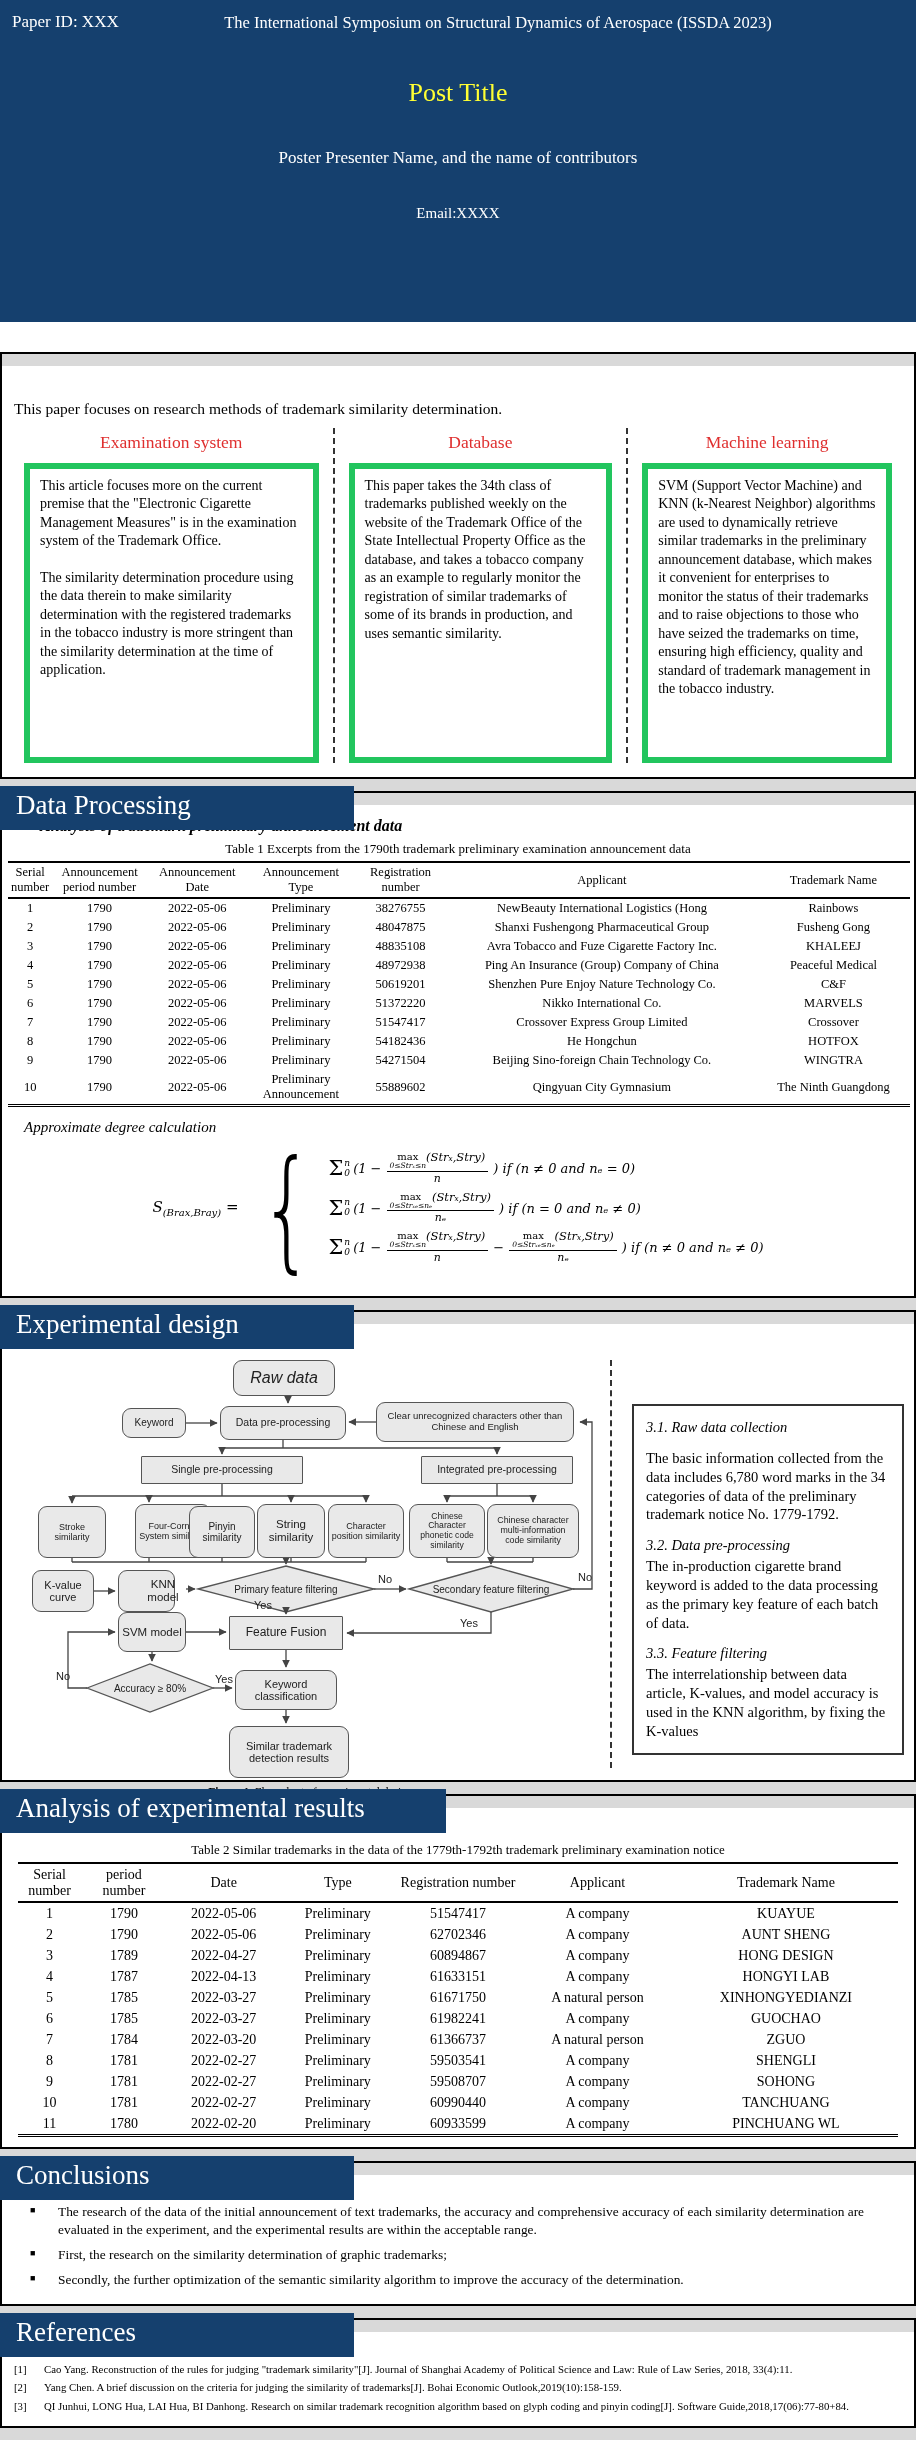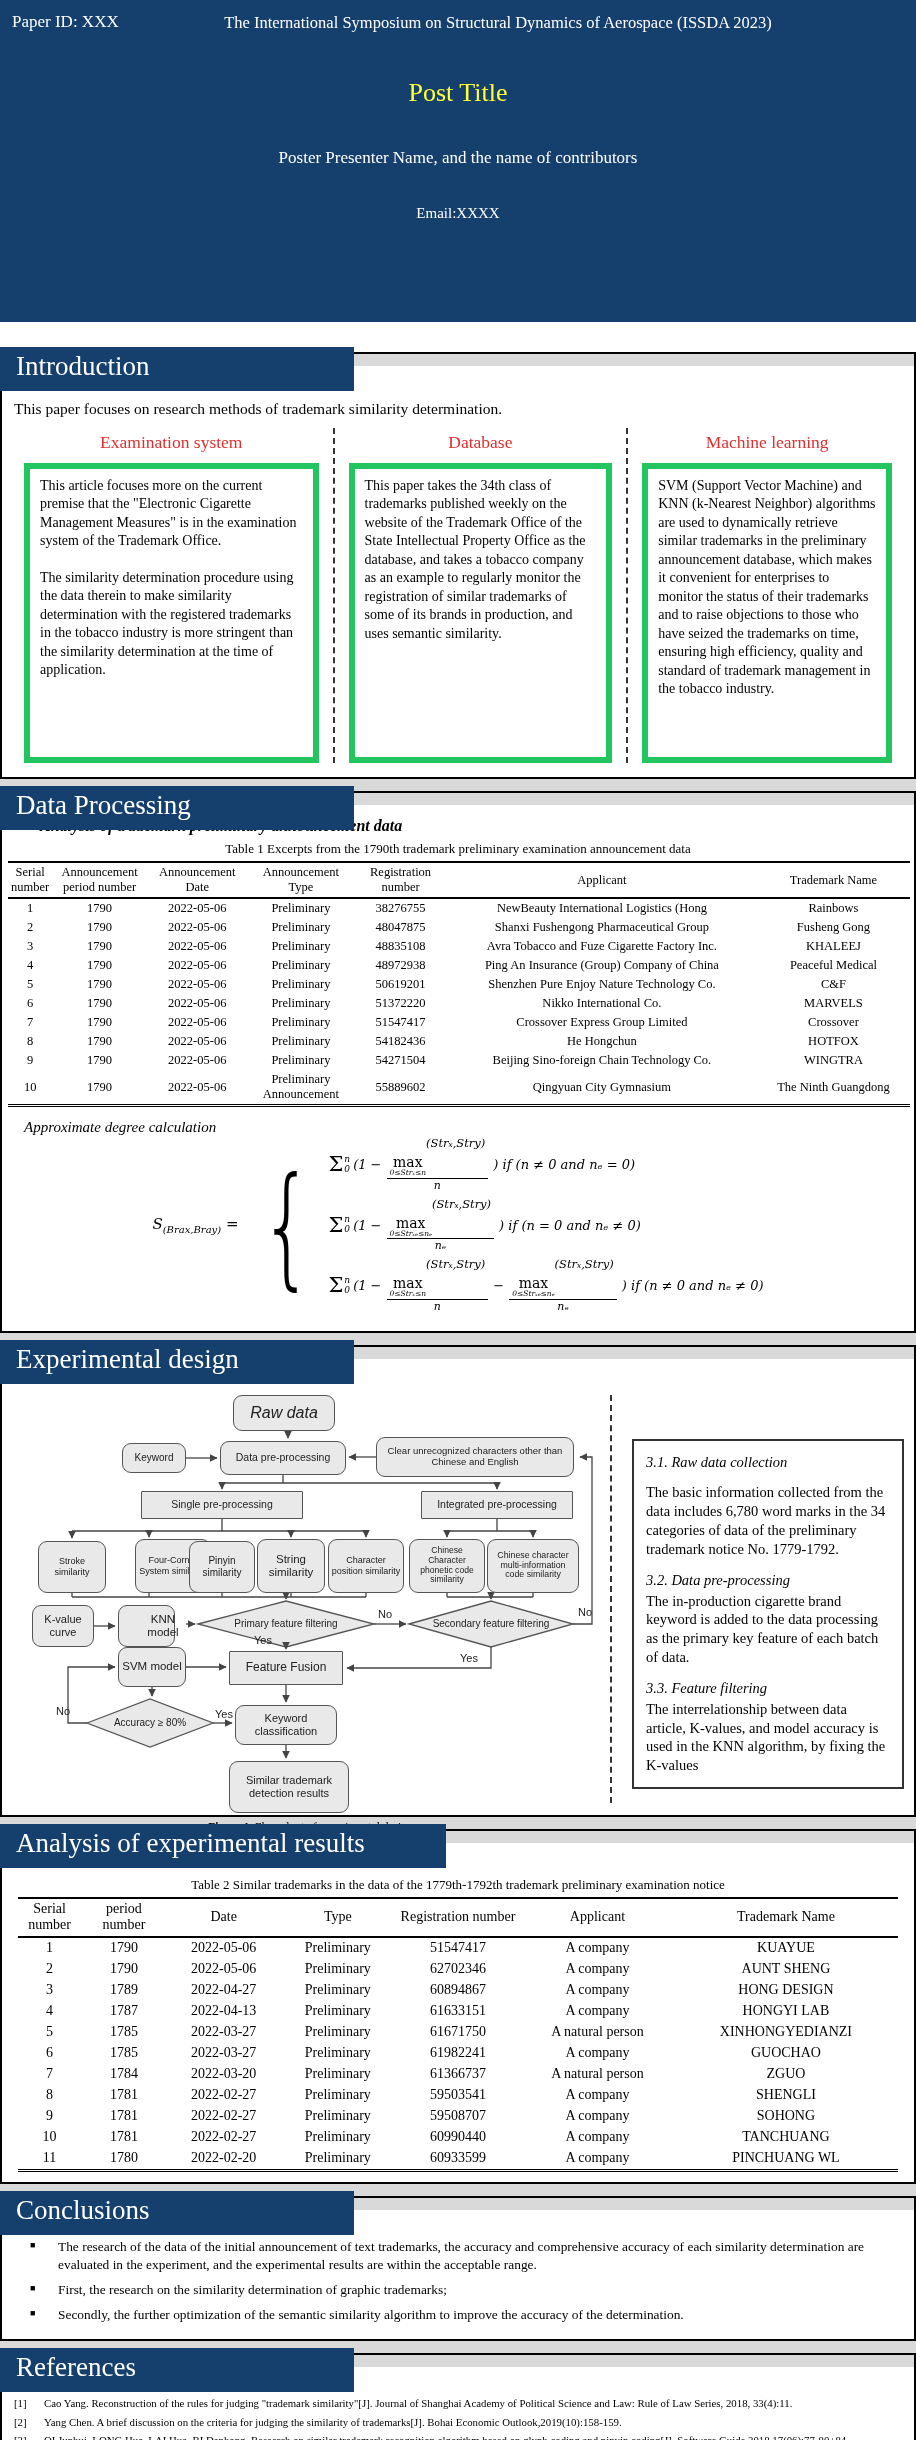--- a/index.html
+++ b/index.html
@@ -56,21 +56,21 @@
     font-family:"DejaVu Sans","DejaVu Serif",sans-serif;}
   .fcases{display:flex;flex-direction:column;gap:7px;}
   .fcase{display:flex;align-items:center;gap:3px;font-size:13px;}
   .sumwrap{display:inline-flex;align-items:center;}
   .sigma{font-size:21px;line-height:1;}
   .sumss{display:inline-flex;flex-direction:column;font-size:9px;line-height:1.1;margin-left:1px;font-style:italic;}
   .ftext{font-style:italic;}
   .frac{display:inline-flex;flex-direction:column;align-items:center;margin:0 2px;}
   .num{display:inline-flex;align-items:flex-start;border-bottom:1px solid #000;padding:0 3px 1px 3px;}
   .maxb{display:inline-flex;flex-direction:column;align-items:center;line-height:1;}
-  .maxt{font-size:14px;margin-top:17px;}
+  .maxt{font-size:10px;}
   .maxc{font-size:7.5px;font-style:italic;}
   .args{font-size:11.5px;font-style:italic;line-height:1;}
   .den{font-size:11px;font-style:italic;}
 
   
   .exp-body{position:relative;height:468px;}
   .flow{position:absolute;left:6px;top:44px;width:605px;height:452px;}
   .flow svg.wires{position:absolute;left:0;top:0;}
   .fn{position:absolute;background:#e9e9e9;border:1.3px solid #555;display:flex;align-items:center;justify-content:center;
     text-align:center;font-family:"Liberation Sans","DejaVu Sans",sans-serif;color:#222;box-sizing:border-box;
@@ -115,21 +115,20 @@
     <div class="pid">Paper ID: XXX</div>
     <div class="conf">The International Symposium on Structural Dynamics of Aerospace (ISSDA 2023)</div>
     <div class="ptitle">Post Title</div>
     <div class="pres">Poster Presenter Name,  and the name of contributors</div>
     <div class="email">Email:XXXX</div>
   </div>
   <div class="white-gap"></div>
 
   <div class="section">
     <div class="band"></div>
-    <div class="sec-title">Introduction</div>
     <div class="sec-body intro-body">
       <div class="intro-lead">This paper focuses on research methods of trademark similarity determination.</div>
       <div class="cols">
         <div class="col col1">
           <div class="colhead">Examination system</div>
           <div class="colbox">
             <p>This article focuses more on the current premise that the "Electronic Cigarette Management Measures" is in the examination system of the Trademark Office.</p>
             <p>The similarity determination procedure using the data therein to make similarity determination with the registered trademarks in the tobacco industry is more stringent than the similarity determination at the time of application.</p>
           </div>
         </div>

